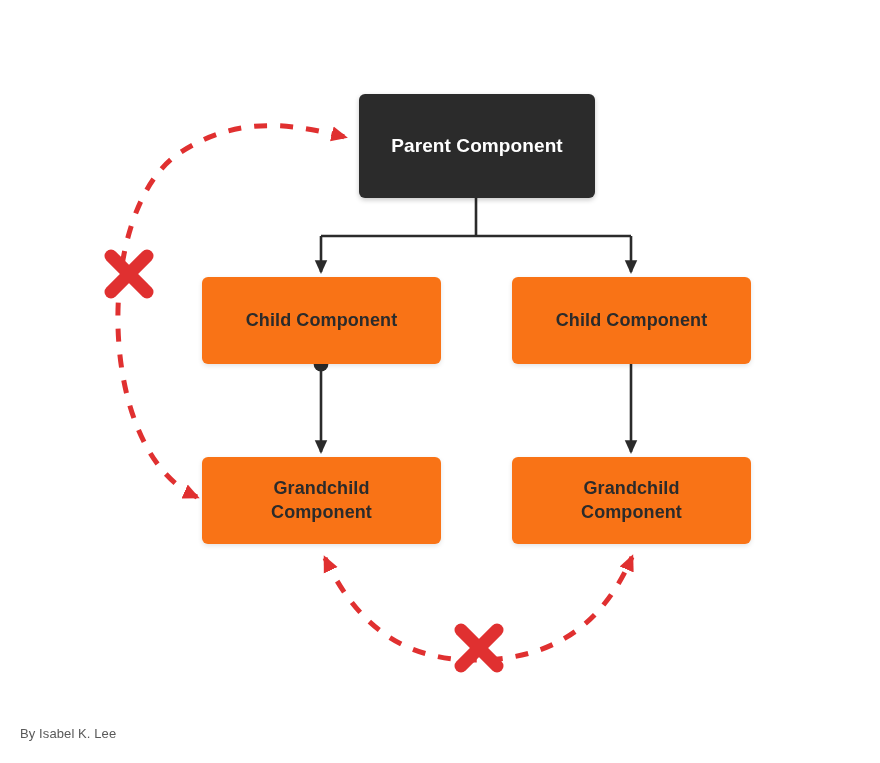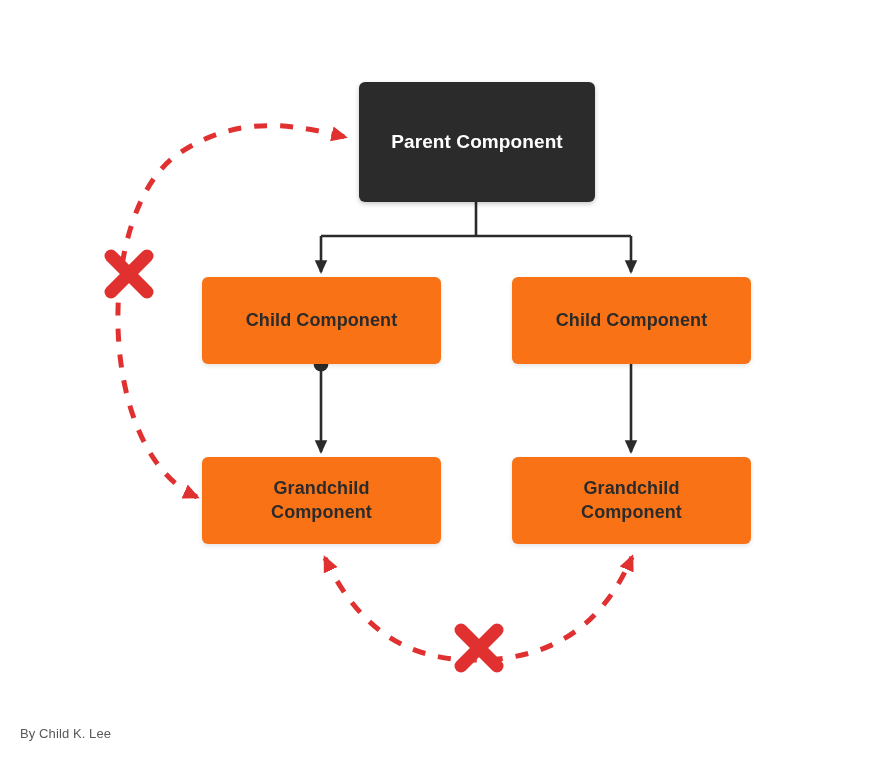--- a/index.html
+++ b/index.html
@@ -109,21 +109,21 @@
     <g stroke="#e03030" stroke-width="13" stroke-linecap="round">
       <line x1="111" y1="256" x2="147" y2="292"></line>
       <line x1="147" y1="256" x2="111" y2="292"></line>
     </g>
     <g stroke="#e03030" stroke-width="13" stroke-linecap="round">
       <line x1="461" y1="630" x2="497" y2="666"></line>
       <line x1="497" y1="630" x2="461" y2="666"></line>
     </g>
   </svg>
 
-  <div class="node node-parent" style="left:359px; top:82px; width:236px; height:120px;">
+  <div class="node node-parent" style="left:359px; top:94px; width:236px; height:104px;">
     <span class="node-label">Parent Component</span>
   </div>
 
   <div class="node node-child" style="left:202px; top:277px; width:239px; height:87px;">
     <span class="node-label">Child Component</span>
   </div>
 
   <div class="node node-child" style="left:512px; top:277px; width:239px; height:87px;">
     <span class="node-label">Child Component</span>
   </div>
@@ -131,15 +131,15 @@
   <div class="node node-grandchild" style="left:202px; top:457px; width:239px; height:87px;">
     <span class="node-label">Grandchild
 Component</span>
   </div>
 
   <div class="node node-grandchild" style="left:512px; top:457px; width:239px; height:87px;">
     <span class="node-label">Grandchild
 Component</span>
   </div>
 
-  <div class="credit">By Child K. Lee</div>
+  <div class="credit">By Isabel K. Lee</div>
 
 </div>
 
 </body></html>

